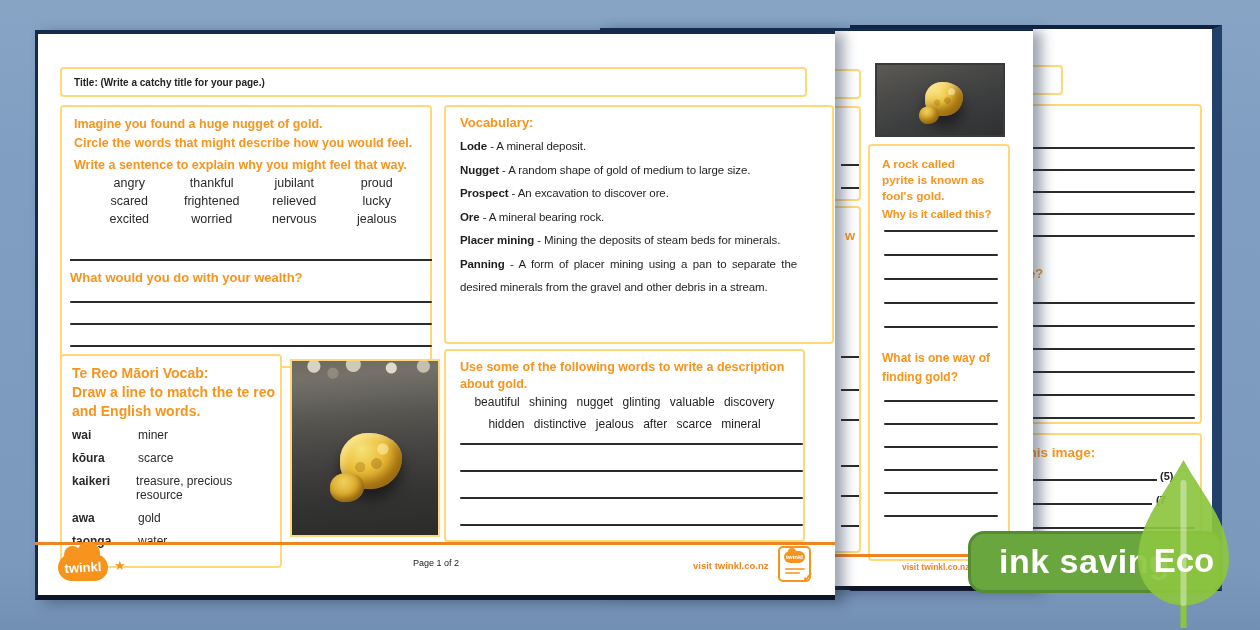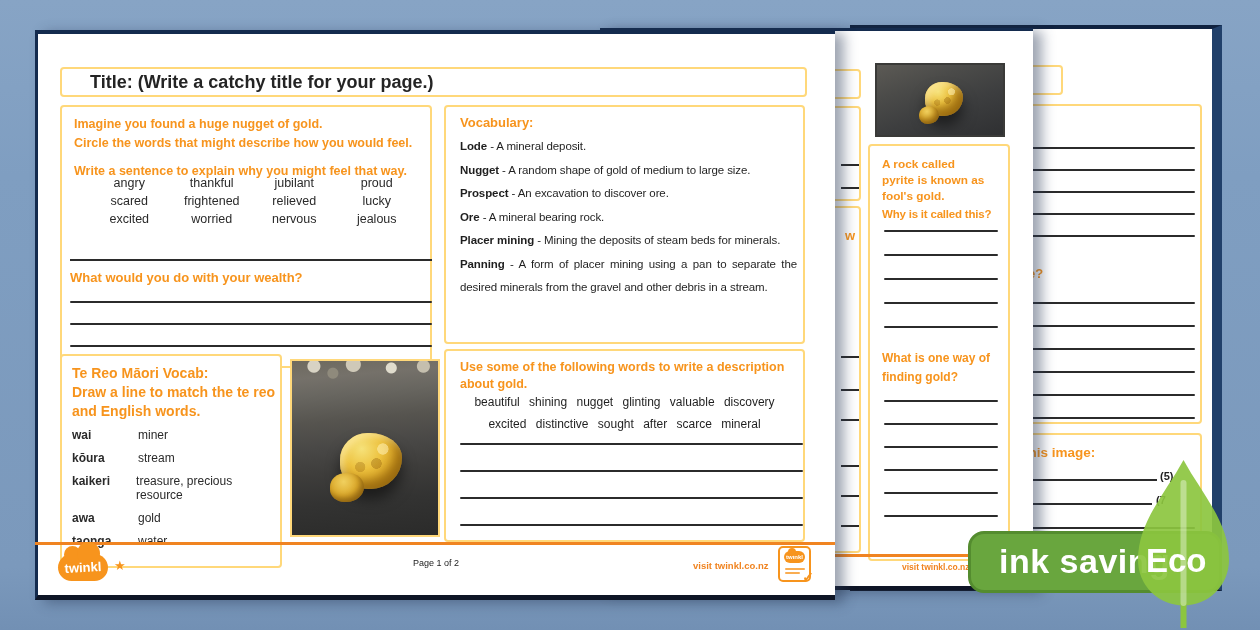--- a/index.html
+++ b/index.html
@@ -15,22 +15,22 @@
       border-top:3px solid #142b4e;border-bottom:4px solid #0e1526;
       box-shadow:9px 3px 12px rgba(40,55,85,.45)}
   .p3{left:850px;top:25px;width:372px;height:566px;z-index:1;
       border-top:4px solid #10223f;border-right:10px solid #21406a;border-bottom:4px solid #0e1526}
   .box{position:absolute;border:2px solid #ffd87a;border-radius:4px;background:#fff;box-sizing:border-box}
   .oh{color:#f7941d;font-weight:bold}
   .wlines{position:absolute;display:flex;flex-direction:column}
   .wline{height:2px;background:#2b2b2b;border-radius:1px}
   .mline{position:absolute;height:2px;background:#2b2b2b}
   
-  .title-box{left:22px;top:33px;width:747px;height:30px;line-height:27px;padding-left:28px;
-    font-size:18px;font-weight:bold;color:#242424}
+  .title-box{left:22px;top:33px;width:747px;height:30px;line-height:27px;padding-left:12px;
+    font-size:10px;font-weight:bold;color:#242424}
   
   .wgrid{position:absolute;left:26px;top:68px;width:330px;display:grid;
     grid-template-columns:repeat(4,1fr);row-gap:1px;text-align:center;
     font-size:12.5px;line-height:17px;color:#2a2a2a}
   
   .tr-row{display:flex;margin-bottom:9px;font-size:12px;color:#2a2a2a}
   .tr-m{width:66px;font-weight:bold}
   
   .vocab-p{margin:0;text-align:justify}
   
@@ -68,21 +68,21 @@
     color:#fff;font-size:6px;font-weight:bold;text-align:center;line-height:12px}
   .approved .mini::before{content:"";position:absolute;left:4px;top:-3px;width:8px;height:8px;background:#f7941d;border-radius:50%}
   .approved .t1,.approved .t2{position:absolute;left:5px;height:2px;background:#f9ad52;border-radius:1px}
   .approved .t1{top:20px;width:20px}.approved .t2{top:24px;width:15px}
   .approved .chk{position:absolute;right:-5px;bottom:-5px;color:#f7941d;font-size:14px;font-weight:bold}
   
   .eco-rect{position:absolute;left:968px;top:531px;width:254px;height:62px;background:#69a63e;
     border:3px solid #548c2f;border-radius:16px;z-index:10;box-sizing:border-box}
   .ink-label{position:absolute;left:28px;top:0;height:56px;line-height:55px;font-size:34px;font-weight:bold;color:#fff;letter-spacing:.5px}
   .leaf{position:absolute;left:1136px;top:452px;width:95px;height:178px;z-index:11}
-  .eco-label{position:absolute;left:1146px;top:531px;width:76px;height:62px;line-height:60px;
+  .eco-label{position:absolute;left:1146px;top:531px;width:76px;height:62px;line-height:60px;text-align:center;
     font-size:33px;font-weight:bold;color:#fff;z-index:12}
   .frag{position:absolute;font-weight:bold;color:#f7941d}
 </style>
 </head>
 <body>
 
 <div class="stage">
 
   <div class="page p3">
     <div class="box" style="left:60px;top:36px;width:153px;height:30px"></div>
@@ -175,21 +175,21 @@
 
   <div class="page p1">
     <div class="box title-box">
       <span>Title: (Write a catchy title for your page.)</span>
     </div>
 
     <div class="box" style="left:22px;top:71px;width:372px;height:263px">
       <div class="oh" style="position:absolute;left:12px;top:8px;width:356px;font-size:12.5px;line-height:19px">
         <div>Imagine you found a huge nugget of gold.</div>
         <div>Circle the words that might describe how you would feel.</div>
-        <div style="margin-top:9px">Write a sentence to explain why you might feel that way.</div>
+        <div style="margin-top:3px">Write a sentence to explain why you might feel that way.</div>
       </div>
       <div class="wgrid">
           <span>angry</span>
           <span>thankful</span>
           <span>jubilant</span>
           <span>proud</span>
           <span>scared</span>
           <span>frightened</span>
           <span>relieved</span>
           <span>lucky</span>
@@ -200,21 +200,21 @@
         </div>
       <div class="mline" style="left:8px;top:152px;width:362px"></div>
       <div class="oh" style="position:absolute;left:8px;top:163px;font-size:13px">What would you do with your wealth?</div>
       <div class="wlines" style="left: 8px; top: 194px; width: 362px; row-gap: 20px;">
           <div class="wline"></div>
           <div class="wline"></div>
           <div class="wline"></div>
         </div>
     </div>
 
-    <div class="box" style="left:406px;top:71px;width:361px;height:239px">
+    <div class="box" style="left:406px;top:71px;width:390px;height:239px">
       <div class="oh" style="position:absolute;left:14px;top:8px;font-size:13px">Vocabulary:</div>
       <div style="position:absolute;left:14px;top:28px;width:337px;font-size:11.5px;line-height:23.5px;letter-spacing:-.1px;color:#1f1f1f">
           <p class="vocab-p"><b>Lode</b> - A mineral deposit.</p>
           <p class="vocab-p"><b>Nugget</b> - A random shape of gold of medium to large size.</p>
           <p class="vocab-p"><b>Prospect</b> - An excavation to discover ore.</p>
           <p class="vocab-p"><b>Ore</b> - A mineral bearing rock.</p>
           <p class="vocab-p"><b>Placer mining</b> - Mining the deposits of steam beds for minerals.</p>
           <p class="vocab-p"><b>Panning</b> - A form of placer mining using a pan to separate the desired minerals from the gravel and other debris in a stream.</p>
         </div>
     </div>
@@ -224,21 +224,21 @@
         <div>Te Reo Māori Vocab:</div>
         <div>Draw a line to match the te reo and English words.</div>
       </div>
       <div style="position:absolute;left:10px;top:72px;width:206px">
           <div class="tr-row">
             <span class="tr-m">wai</span>
             <span>miner</span>
           </div>
           <div class="tr-row">
             <span class="tr-m">kōura</span>
-            <span>stream</span>
+            <span>scarce</span>
           </div>
           <div class="tr-row">
             <span class="tr-m">kaikeri</span>
             <span>treasure, precious resource</span>
           </div>
           <div class="tr-row">
             <span class="tr-m">awa</span>
             <span>gold</span>
           </div>
           <div class="tr-row">
@@ -249,21 +249,21 @@
     </div>
 
     <div class="photo" style="left:252px;top:325px;width:150px;height:178px">
       <div class="rock"></div>
       <div class="nugget" style="left:48px;top:72px;width:62px;height:56px"></div>
     </div>
 
     <div class="box" style="left:406px;top:315px;width:361px;height:193px">
       <div class="oh" style="position:absolute;left:14px;top:8px;width:336px;font-size:12.5px;line-height:17px">Use some of the following words to write a description about gold.</div>
       <div style="position:absolute;left:0;top:44px;width:357px;text-align:center;font-size:12px;word-spacing:6px;color:#1f1f1f">beautiful shining nugget glinting valuable discovery</div>
-      <div style="position:absolute;left:0;top:66px;width:357px;text-align:center;font-size:12px;word-spacing:6px;color:#1f1f1f">excited distinctive sought after scarce mineral</div>
+      <div style="position:absolute;left:0;top:66px;width:357px;text-align:center;font-size:12px;word-spacing:6px;color:#1f1f1f">hidden distinctive jealous after scarce mineral</div>
       <div class="wlines" style="left: 14px; top: 92px; width: 343px; row-gap: 25px;">
           <div class="wline"></div>
           <div class="wline"></div>
           <div class="wline"></div>
           <div class="wline"></div>
         </div>
     </div>
 
     <div class="rule" style="left:-3px;top:508px;width:800px"></div>
     <div class="cloud" style="left:20px;top:520px">

